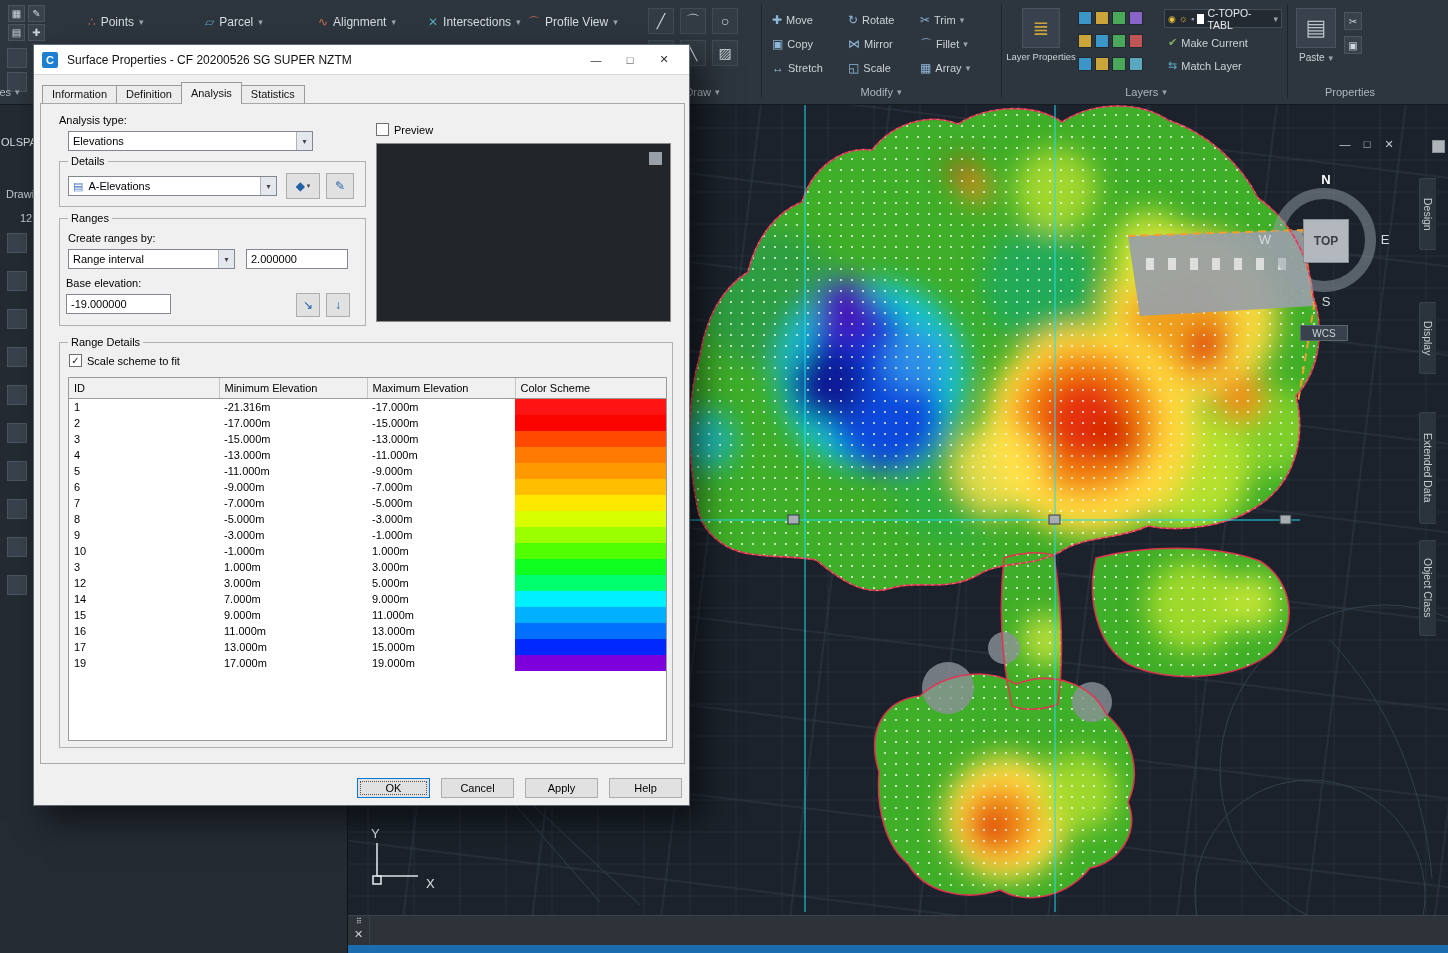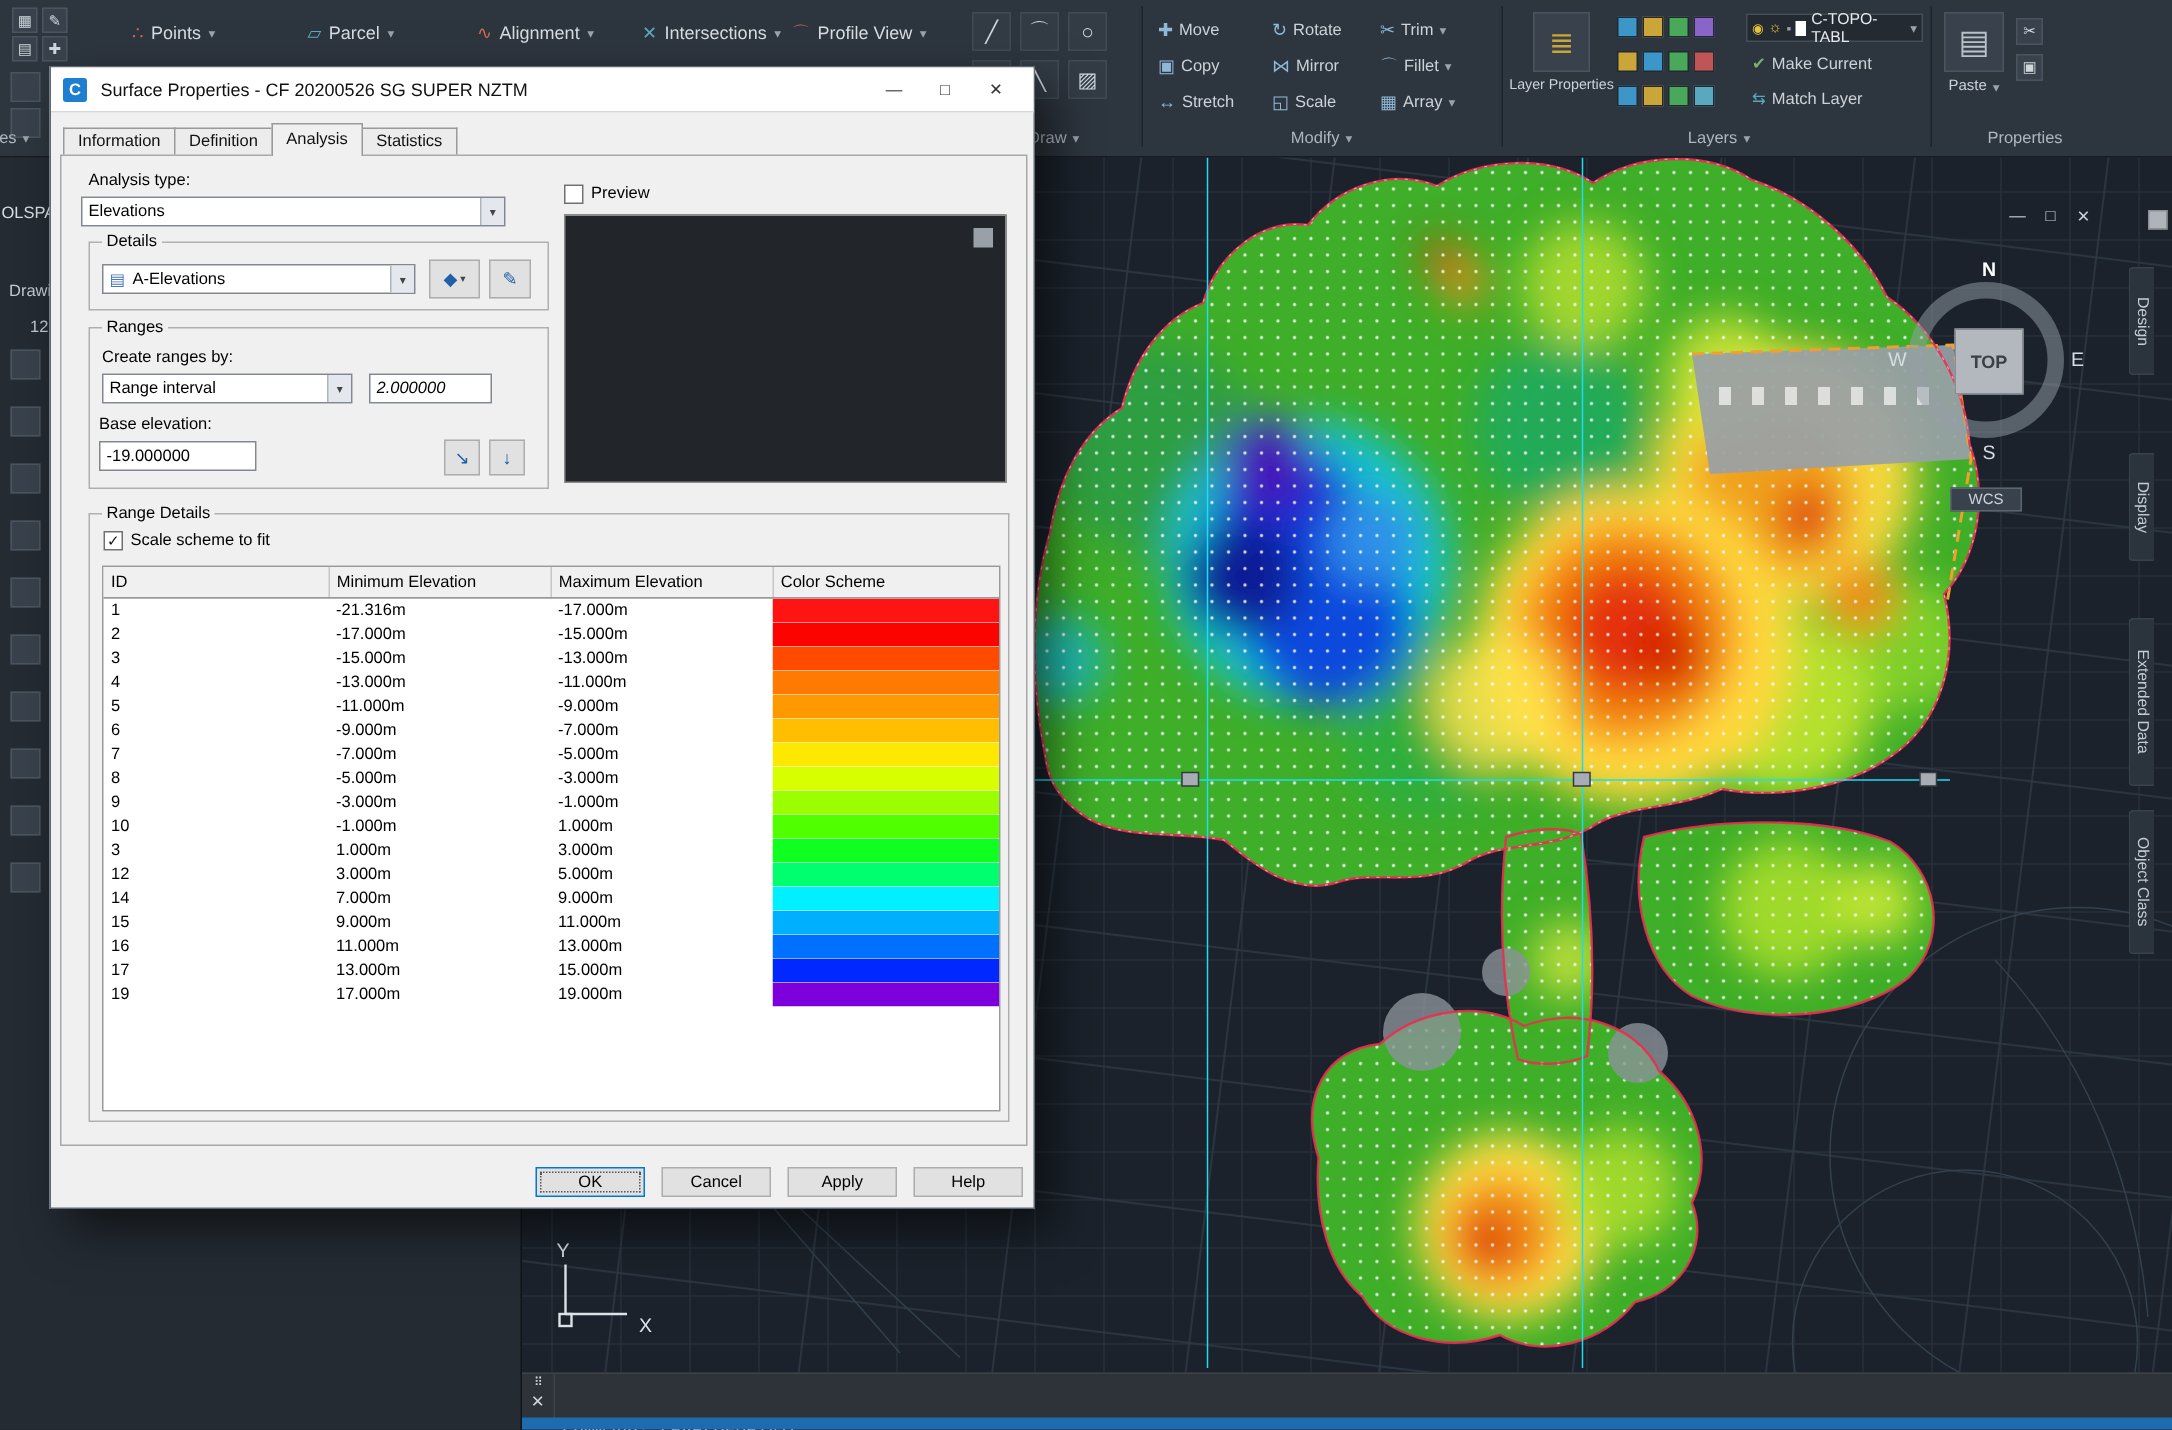--- a/index.html
+++ b/index.html
@@ -53,21 +53,21 @@
 .tabsrow{position:absolute;left:8px;top:37px;display:flex;align-items:flex-end;height:22px}
 .tab{height:19px;padding:2px 9px 0;font-size:11px;color:#111;background:#ececec;border:1px solid #9a9a9a;border-bottom:none;margin-right:-1px}
 .tab.active{height:22px;background:#f0f0f0;z-index:3;position:relative;padding-top:4px}
 .tabpage{position:absolute;left:6px;top:58px;width:645px;height:661px;border:1px solid #a8a8a8;background:#f0f0f0;z-index:2}
 .flabel{position:absolute;font-size:11px;color:#000;white-space:nowrap}
 .combo{position:absolute;background:#fff;border:1px solid #828790;display:flex;align-items:center;font-size:11px;color:#000;padding-left:4px;height:20px}
 .combo .cArr{margin-left:auto;width:16px;align-self:stretch;background:#e4e8ee;border-left:1px solid #aeb4bc;display:flex;align-items:center;justify-content:center;font-size:8px;color:#444}
 .field{position:absolute;background:#fff;border:1px solid #828790;font-size:11px;color:#000;padding:0 4px;height:20px;font-family:"Liberation Sans",sans-serif}
 .group{position:absolute;border:1px solid #b0b0b0}
 .glabel{position:absolute;top:-7px;left:8px;background:#f0f0f0;padding:0 3px;font-size:11px;color:#000;white-space:nowrap}
-.cbx{position:absolute;display:flex;gap:5px;font-size:11px;color:#000}
+.cbx{position:absolute;display:flex;align-items:center;gap:5px;font-size:11px;color:#000}
 .cbx .box{width:13px;height:13px;background:#fff;border:1px solid #707070;display:flex;align-items:center;justify-content:center;font-size:10px;color:#111}
 .sqbtn{position:absolute;background:#e1e1e1;border:1px solid #adadad;display:flex;align-items:center;justify-content:center;color:#2060a8;font-size:12px}
 .preview{position:absolute;left:335px;top:39px;width:295px;height:179px;background:#22262b;border:1px solid #8a8a8a}
 .preview .psq{position:absolute;right:8px;top:8px;width:13px;height:13px;background:#9aa0a7}
 .tablewrap{position:absolute;left:8px;top:34px;width:599px;height:364px;background:#fff;border:1px solid #9a9a9a;overflow:hidden}
 table.ranges{border-collapse:collapse;table-layout:fixed;width:597px}
 table.ranges th{height:20px;background:#f0f0f0;border-right:1px solid #c6c6c6;border-bottom:1px solid #9a9a9a;font-size:11px;font-weight:normal;text-align:left;padding-left:5px;color:#000}
 table.ranges td{height:16px;font-size:11px;color:#000;padding-left:5px;overflow:hidden;white-space:nowrap}
 table.ranges td.c-color{padding:0;line-height:0}
 .band{width:100%;height:16px}
@@ -430,21 +430,21 @@
       <span class="winbtn">✕</span>
     </div>
     <div class="tabsrow">
       <div class="tab">Information</div>
       <div class="tab">Definition</div>
       <div class="tab active">Analysis</div>
       <div class="tab">Statistics</div>
     </div>
     <div class="tabpage">
       <div class="flabel" style="left:18px;top:10px">Analysis type:</div>
-      <div class="combo" style="left:13px;top:27px;width:283px">
+      <div class="combo" style="left:27px;top:27px;width:245px">
         <span>Elevations</span>
         <span class="cArr">▾</span>
       </div>
       <div class="cbx" style="left:335px;top:19px">
         <span class="box"></span>
         <span>Preview</span>
       </div>
       <div class="preview">
           <div class="psq"></div>
         </div>
@@ -465,21 +465,21 @@
         </div>
       </div>
 
       <div class="group" style="left:18px;top:114px;width:307px;height:108px">
         <div class="glabel">Ranges</div>
         <div class="flabel" style="left:8px;top:13px">Create ranges by:</div>
         <div class="combo" style="left:8px;top:30px;width:167px">
           <span>Range interval</span>
           <span class="cArr">▾</span>
         </div>
-        <input class="field" style="left: 186px; top: 30px; width: 82px; font-style: italic;" readonly="" value="2.000000">
+        <input class="field" style="left: 186px; top: 30px; width: 102px;" readonly="" value="2.000000">
         <div class="flabel" style="left:6px;top:58px">Base elevation:</div>
         <input class="field" style="left: 6px; top: 75px; width: 105px;" readonly="" value="-19.000000">
         <div class="sqbtn" style="left:236px;top:74px;width:24px;height:24px">
             <span>↘</span>
           </div>
         <div class="sqbtn" style="left:266px;top:74px;width:24px;height:24px">
             <span>↓</span>
           </div>
       </div>
 

